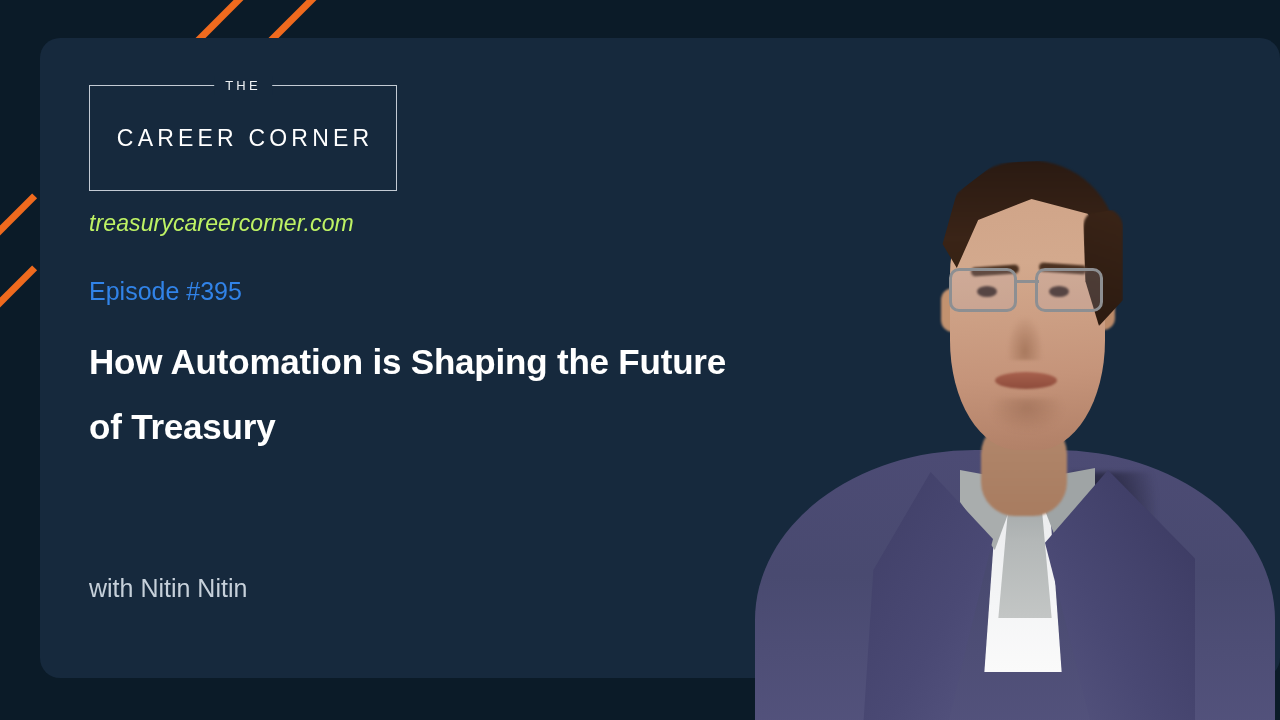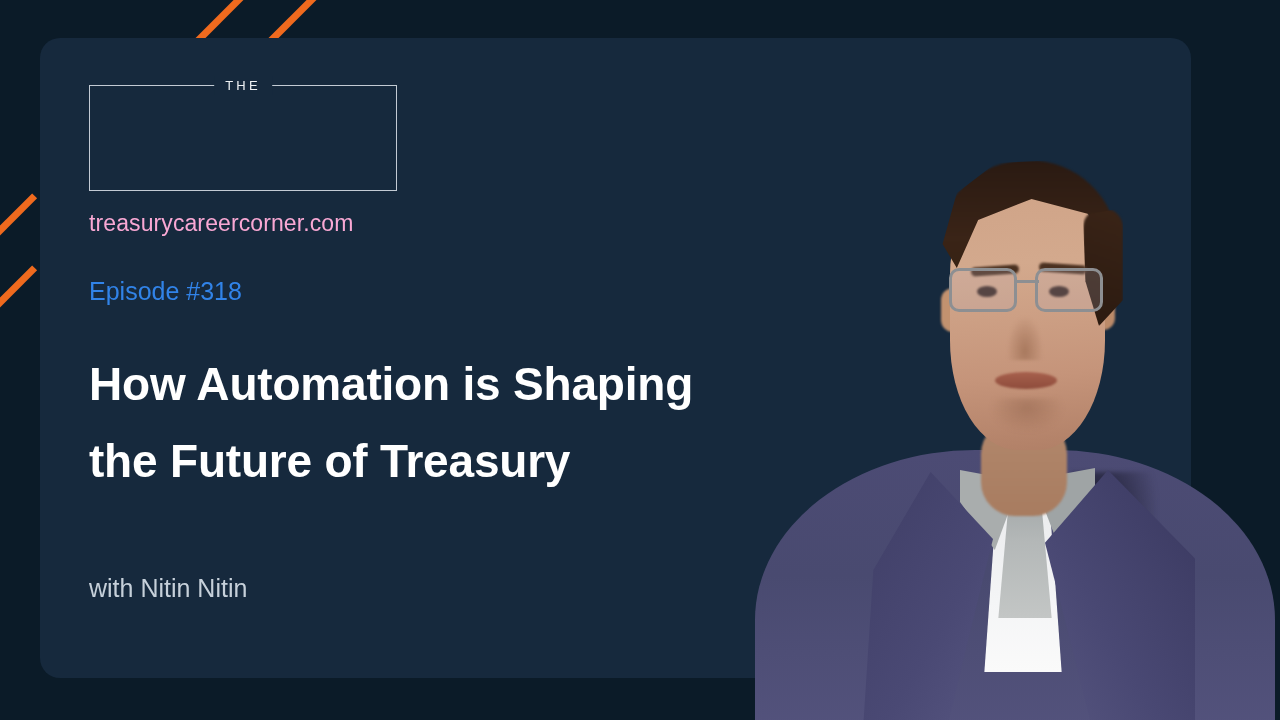--- a/index.html
+++ b/index.html
@@ -36,21 +36,21 @@
   .stripe.t2 { left: 285px; top: -42px; height: 130px; }
   
   .stripe.l1 { left: -12px; top: 178px; height: 122px; }
   .stripe.l2 { left: -12px; top: 250px; height: 122px; }
 
   
   .card {
     position: absolute;
     left: 40px;
     top: 38px;
-    width: 1151px;
+    width: 1240px;
     height: 640px;
     background: #16293d;
     border-radius: 20px;
     z-index: 2;
     overflow: hidden;
   }
 
   .card-inner {
     position: absolute;
     left: 49px;
@@ -94,37 +94,38 @@
     font-size: 23px;
     letter-spacing: 4.2px;
     line-height: 32px;
     font-weight: 400;
     text-indent: 4.2px;
   }
 
   
   .website {
     margin-top: 17px;
-    color: #f9a8d4;
+    color: #bef264;
     font-size: 23px;
     line-height: 30px;
     letter-spacing: 0.1px;
+    font-style: italic;
   }
   .episode {
     margin-top: 38px;
     color: #3183e8;
     font-size: 25px;
     line-height: 30px;
   }
   .title {
-    margin-top: 40px;
+    margin-top: 23px;
     color: #ffffff;
-    font-size: 46px;
+    font-size: 35px;
     font-weight: bold;
-    line-height: 77px;
+    line-height: 65px;
     letter-spacing: -0.2px;
     max-width: 670px;
   }
   .guest {
     position: absolute;
     left: 49px;
     top: 534px;
     color: #c6d0da;
     font-size: 25px;
     line-height: 32px;
@@ -387,25 +388,26 @@
   <div class="stripe l1"></div>
   <div class="stripe l2"></div>
 </div>
 
 <div class="card">
 
   <div class="card-inner">
 
     <div class="logo">
       <div class="logo-the">THE</div>
+      <div class="logo-sub">CAREER CORNER</div>
     </div>
 
     <div class="website">treasurycareercorner.com</div>
 
-    <div class="episode">Episode #318</div>
+    <div class="episode">Episode #395</div>
 
     <h1 class="title">How Automation is Shaping the Future of Treasury</h1>
 
   </div>
 
   <div class="guest">with Nitin Nitin</div>
 
 </div>
 
 <div class="portrait-wrap">

